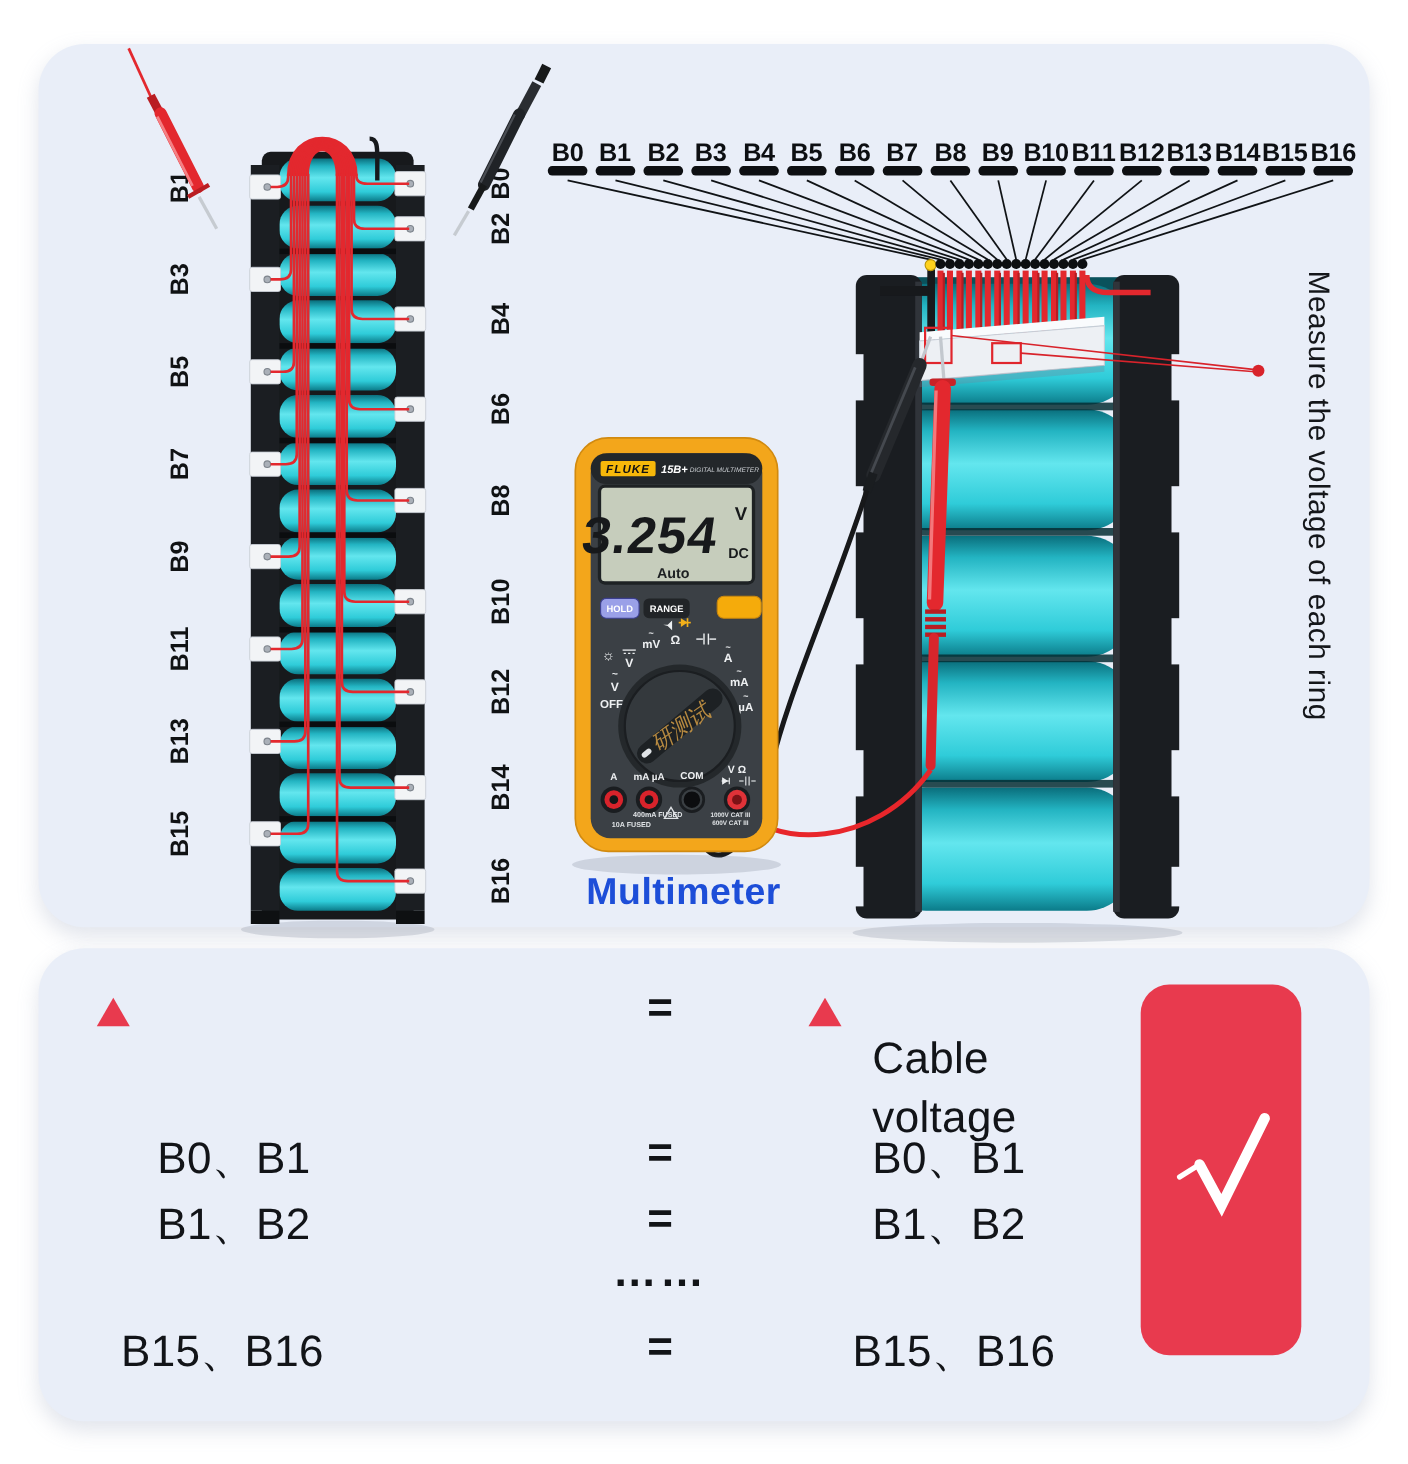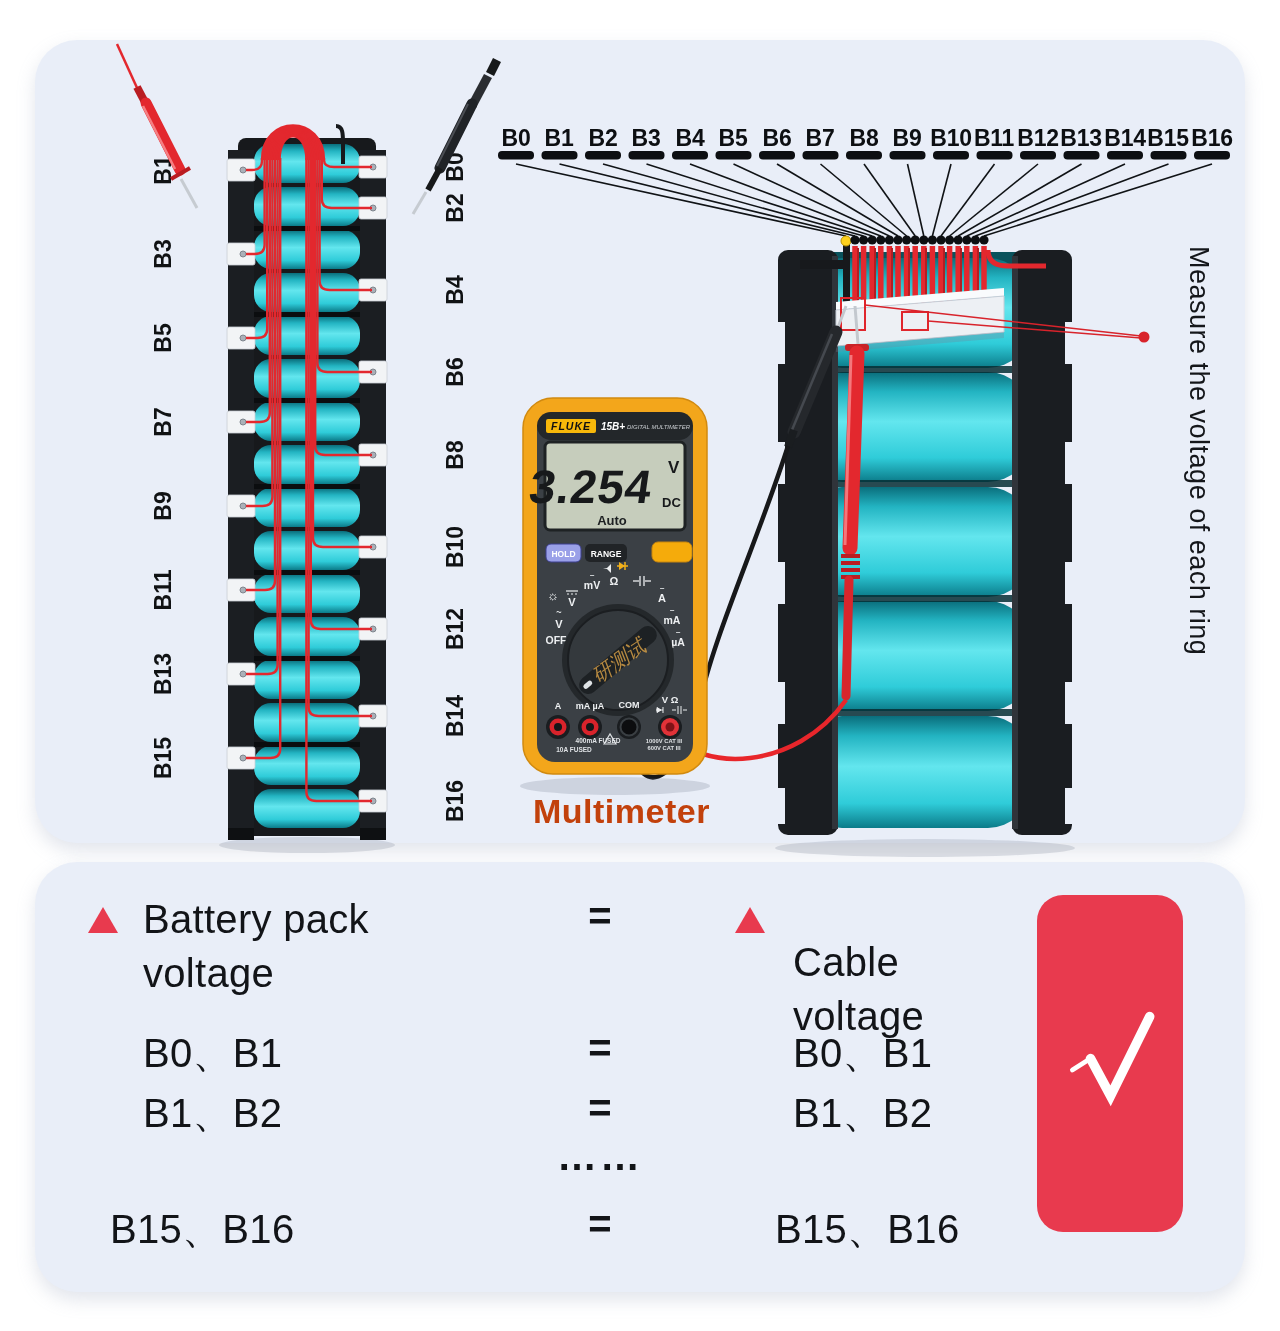--- a/index.html
+++ b/index.html
@@ -8,21 +8,21 @@
   .panel{position:absolute;left:35px;width:1210px;background:#e9eef8;border-radius:42px;
          box-shadow:0 8px 18px rgba(150,160,185,.28);}
   .panel-top{top:40px;height:803px;}
   .panel-bottom{top:862px;height:430px;}
   .artwork{position:absolute;left:0;top:0;width:1280px;height:1331px;pointer-events:none;}
   svg text{font-family:"Liberation Sans",sans-serif;}
   .term{font-size:23px;font-weight:700;fill:#0d0f12;text-anchor:middle;letter-spacing:-0.3px;}
   .plabel{font-size:23px;font-weight:600;fill:#101214;text-anchor:middle;}
   .note{font-size:27px;fill:#14161a;letter-spacing:.5px;}
   .mlab{fill:#eef0f2;text-anchor:middle;font-weight:700;}
-  .caption{position:absolute;left:533px;top:792px;font-size:34px;font-weight:600;color:#c2410c;letter-spacing:.5px;}
+  .caption{position:absolute;left:533px;top:792px;font-size:34px;font-weight:600;color:#1d4ed8;letter-spacing:.5px;}
   
   .tri{position:absolute;width:0;height:0;border-left:15px solid transparent;border-right:15px solid transparent;
        border-bottom:26px solid #e83a4e;}
   .bp-text{position:absolute;font-size:40px;font-weight:500;color:#121418;letter-spacing:.3px;line-height:54px;}
   .bp-eq{position:absolute;left:495px;width:140px;text-align:center;font-size:40px;font-weight:600;color:#121418;}
   .bp-ellipsis{position:absolute;left:495px;width:140px;text-align:center;top:272px;font-size:40px;
        font-weight:700;letter-spacing:3px;color:#121418;}
   .check-card{position:absolute;left:1002px;top:33px;width:146px;height:337px;background:#e83a4e;border-radius:26px;}
 </style>
 </head>
@@ -474,21 +474,20 @@
       </g>
     </g>
 
     <text class="note" transform="rotate(90 1190 246)" x="1190" y="246">Measure the voltage of each ring</text>
   </svg>
 
   <div class="caption">Multimeter</div>
 
   <div style="position:absolute;left:35px;top:862px;width:1210px;height:430px;">
     <span class="tri" style="left:53px;top:45px;"></span>
-    <div class="bp-text" style="left:108px;top:30px;width:290px;">Battery pack voltage</div>
     <div class="bp-eq" style="top:32px;">=</div>
     <span class="tri" style="left:700px;top:45px;"></span>
     <div class="bp-text" style="left:758px;top:30px;width:180px;margin-top:43px;">Cable voltage</div>
 
     <div class="bp-text" style="left:108px;top:164px;width:360px;">B0、B1</div>
     <div class="bp-eq" style="top:164px;">=</div>
     <div class="bp-text" style="left:758px;top:164px;width:360px;">B0、B1</div>
 
     <div class="bp-text" style="left:108px;top:224px;width:360px;">B1、B2</div>
     <div class="bp-eq" style="top:224px;">=</div>

